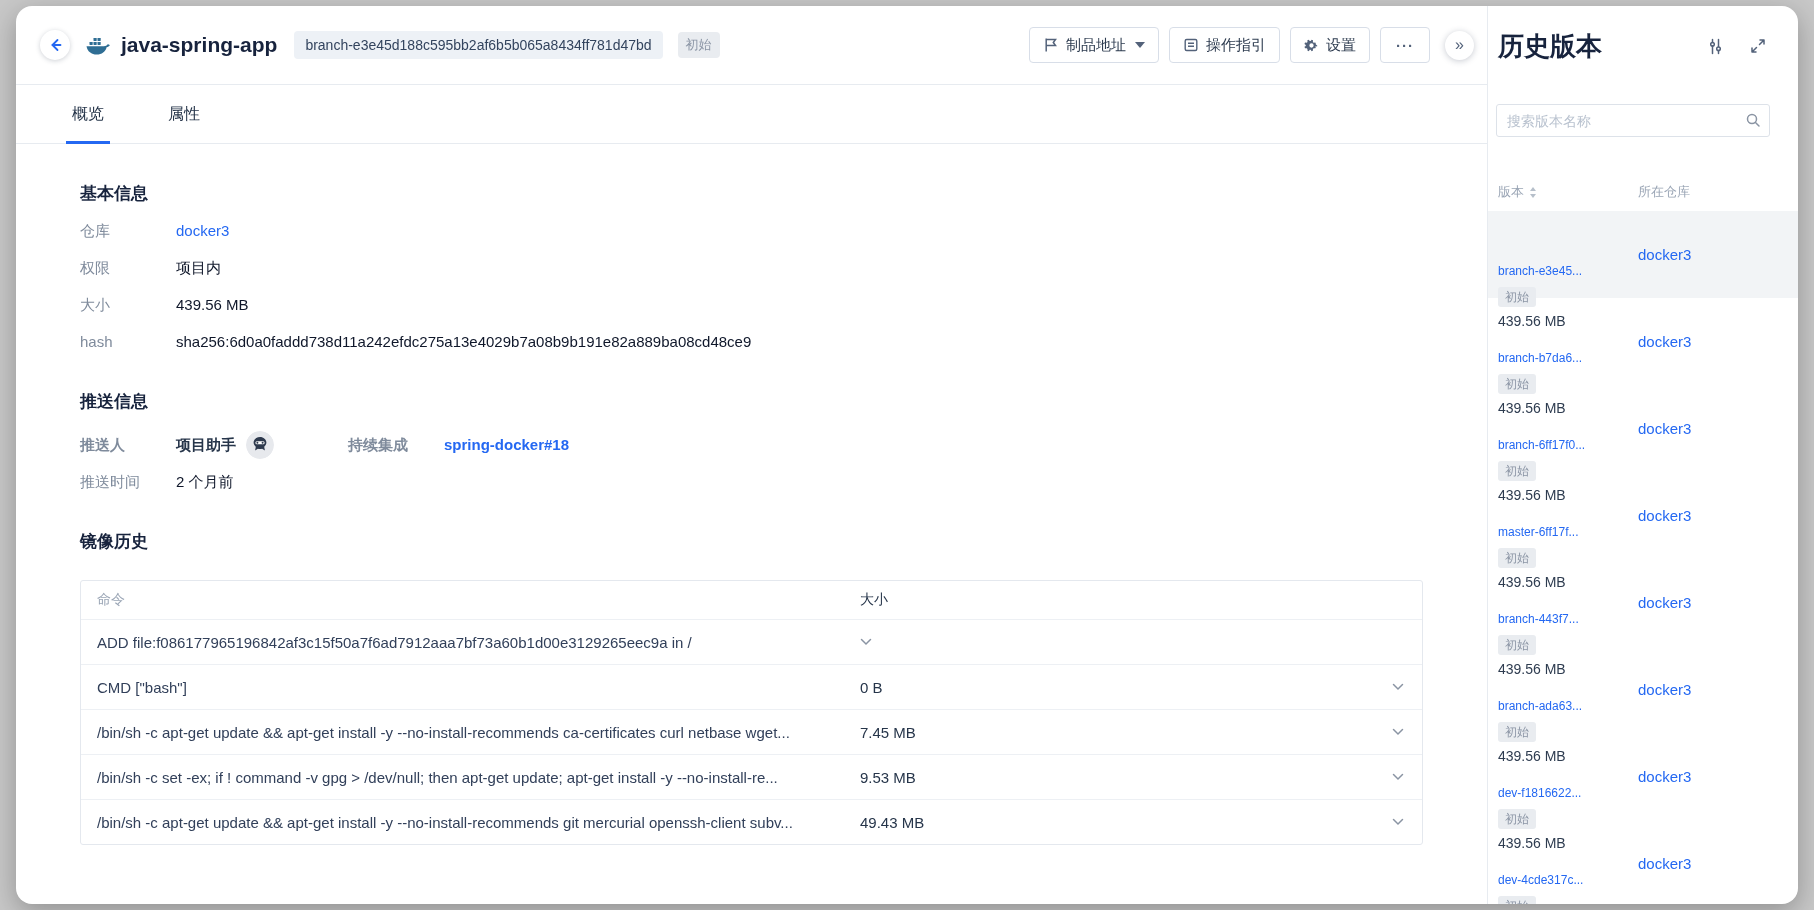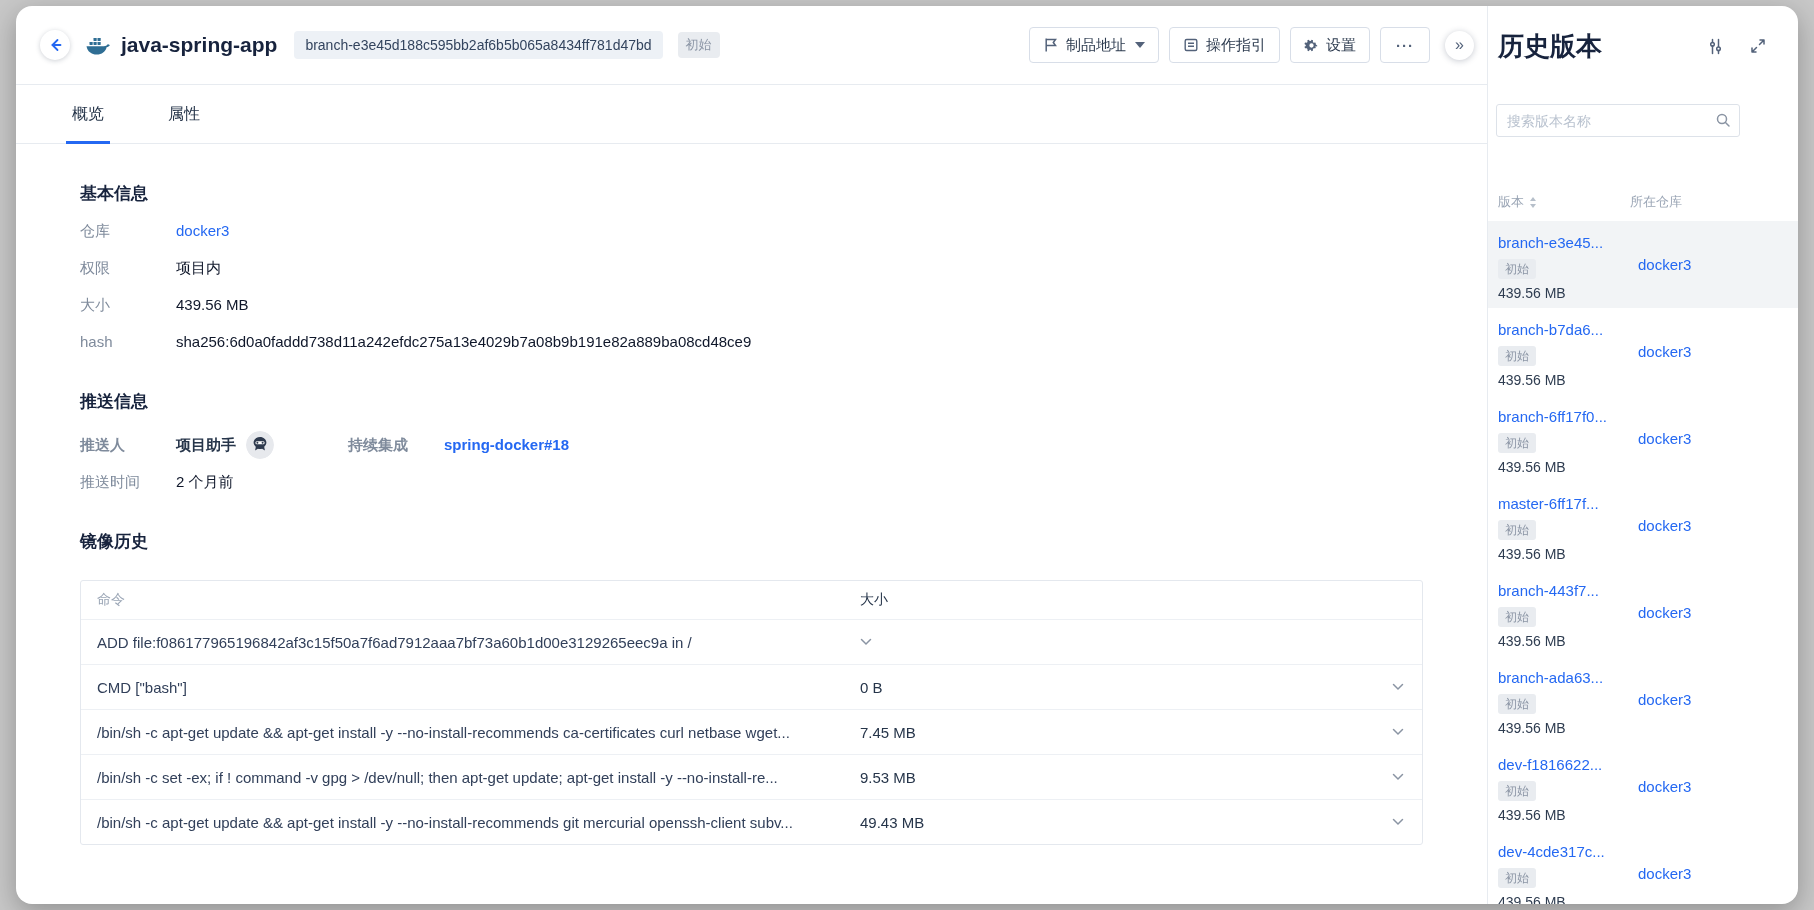--- a/index.html
+++ b/index.html
@@ -97,35 +97,35 @@
   .tc-cmd{width:779px;flex:0 0 779px;padding-left:16px;white-space:nowrap;overflow:hidden;color:#32405a;}
   .trow.head .tc-cmd{color:var(--muted);}
   .tc-size{flex:1;color:#26354a;white-space:nowrap;}
   .tc-x{padding-right:18px;display:flex;align-items:center;cursor:pointer;}
   
   .aside{width:311px;flex:0 0 311px;border-left:1px solid var(--border);display:flex;flex-direction:column;overflow:hidden;}
   .a-head{display:flex;align-items:center;padding:28px 32px 0 10px;}
   .a-title{font-size:26px;line-height:24px;font-weight:700;color:var(--dark);}
   .a-icons{margin-left:auto;display:flex;align-items:center;gap:26px;}
   .icon-btn{display:flex;align-items:center;justify-content:center;cursor:pointer;}
-  .a-search{position:relative;margin:46px 0 18px 8px;width:244px;}
+  .a-search{position:relative;margin:46px 0 8px 8px;width:274px;}
   .a-search input{
     width:100%;height:33px;border:1px solid #dde2e9;border-radius:3px;background:#fff;
     padding:0 32px 0 10px;font-size:14px;color:var(--text);outline:none;
     font-family:"Liberation Sans","DejaVu Sans",sans-serif;
   }
   .a-search input::placeholder{color:#b9c2cf;}
   .a-search .mag{position:absolute;right:9px;top:8px;cursor:pointer;}
   .v-header{position:relative;margin-top:38px;height:18px;font-size:13px;color:var(--muted);}
   .v-header .c1{position:absolute;left:10px;top:0;display:flex;align-items:center;gap:5px;cursor:pointer;}
-  .v-header .c2{position:absolute;left:142px;top:0;}
+  .v-header .c2{position:absolute;left:150px;top:0;}
   .v-list{margin-top:10px;flex:1;overflow:hidden;}
   .v-row{position:relative;height:87px;padding:13px 0 0 10px;cursor:pointer;}
   .v-row.selected{background:var(--sel);}
-  .v-name{font-size:15px;line-height:18px;color:var(--accent);white-space:nowrap;}
+  .v-name{font-size:12px;line-height:18px;color:var(--accent);white-space:nowrap;margin-top:38px;}
   .v-badge{display:inline-block;margin-top:7px;background:var(--badge-bg);color:var(--badge-tx);
     border-radius:3px;padding:2px 7px;font-size:12px;line-height:16px;}
   .v-size{margin-top:6px;font-size:14px;color:#2e3c50;}
   .v-repo{position:absolute;left:150px;top:35px;font-size:15px;color:var(--accent);}
 </style>
 </head>
 <body>
 
 <div class="window">
 

